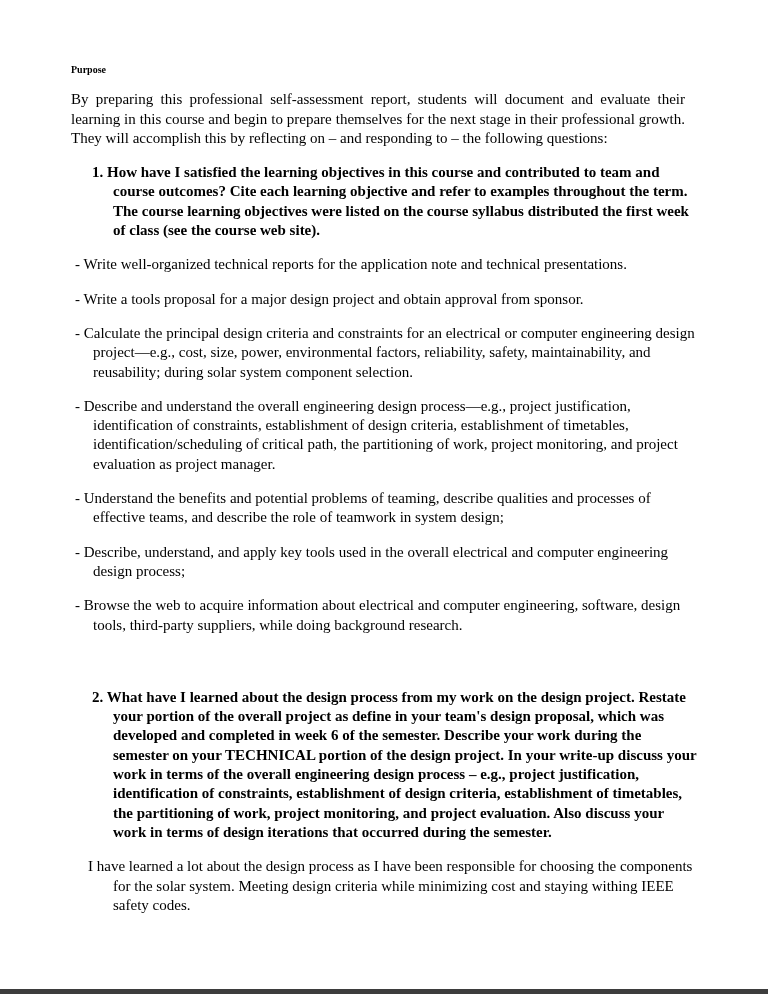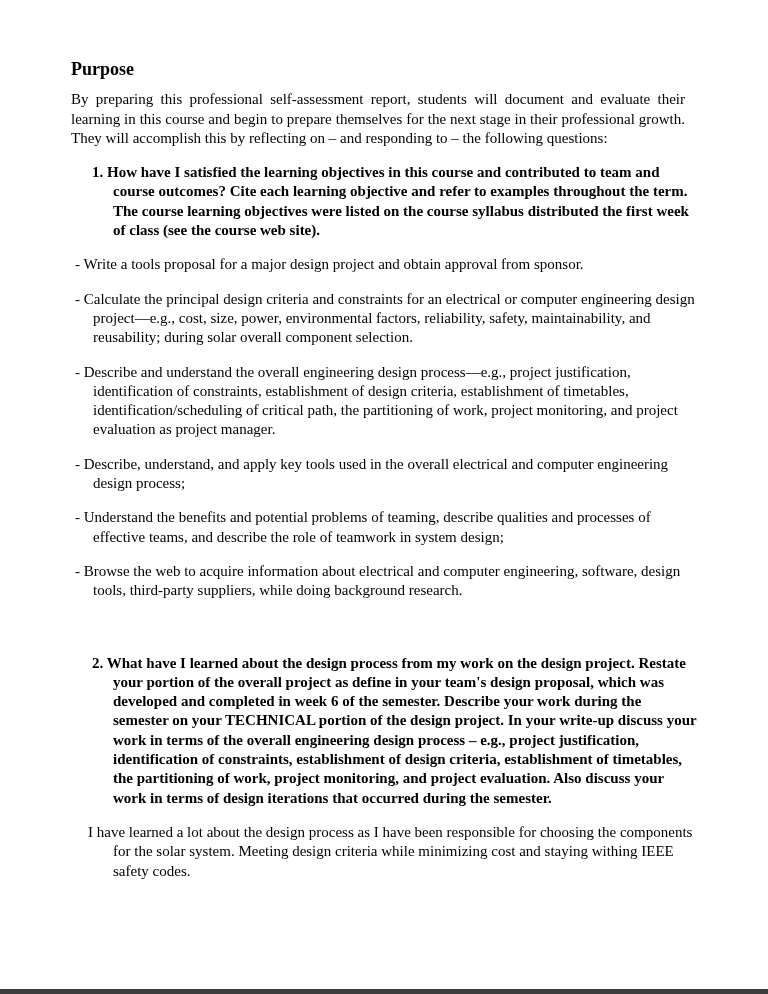--- a/index.html
+++ b/index.html
@@ -14,21 +14,21 @@
     background: #ffffff;
     box-sizing: border-box;
     padding: 60px 71px 0 71px;
     font-family: "Liberation Serif", "DejaVu Serif", serif;
     font-size: 15px;
     line-height: 19.3px;
     color: #000000;
     overflow: hidden;
   }
   .heading {
-    font-size: 18px;
+    font-size: 10px;
     font-weight: bold;
     margin: 0 0 11px 0;
   }
   .para {
     margin: 0 12px 9px 0;
   }
   .intro {
     text-align: justify;
   }
   .numbered {
@@ -63,25 +63,26 @@
 <body>
 
 <div class="page">
 
   <div class="heading">Purpose</div>
 
   <p class="para intro">By preparing this professional self-assessment report, students will document and evaluate their learning in this course and begin to prepare themselves for the next stage in their professional growth. They will accomplish this by reflecting on – and responding to – the following questions:</p>
 
   <p class="numbered">1. How have I satisfied the learning objectives in this course and contributed to team and course outcomes? Cite each learning objective and refer to examples throughout the term. The course learning objectives were listed on the course syllabus distributed the first week of class (see the course web site).</p>
 
+  <p class="bullet">- Write well-organized technical reports for the application note and technical presentations.</p>
   <p class="bullet">- Write a tools proposal for a major design project and obtain approval from sponsor.</p>
-  <p class="bullet">- Calculate the principal design criteria and constraints for an electrical or computer engineering design project—e.g., cost, size, power, environmental factors, reliability, safety, maintainability, and reusability; during solar overall component selection.</p>
+  <p class="bullet">- Calculate the principal design criteria and constraints for an electrical or computer engineering design project—e.g., cost, size, power, environmental factors, reliability, safety, maintainability, and reusability; during solar system component selection.</p>
   <p class="bullet">- Describe and understand the overall engineering design process—e.g., project justification, identification of constraints, establishment of design criteria, establishment of timetables, identification/scheduling of critical path, the partitioning of work, project monitoring, and project evaluation as project manager.</p>
+  <p class="bullet">- Understand the benefits and potential problems of teaming, describe qualities and processes of effective teams, and describe the role of teamwork in system design;</p>
   <p class="bullet">- Describe, understand, and apply key tools used in the overall electrical and computer engineering design process;</p>
-  <p class="bullet">- Understand the benefits and potential problems of teaming, describe qualities and processes of effective teams, and describe the role of teamwork in system design;</p>
   <p class="bullet">- Browse the web to acquire information about electrical and computer engineering, software, design tools, third-party suppliers, while doing background research.</p>
 
   <p class="numbered q2">2. What have I learned about the design process from my work on the design project. Restate your portion of the overall project as define in your team's design proposal, which was developed and completed in week 6 of the semester. Describe your work during the semester on your TECHNICAL portion of the design project. In your write-up discuss your work in terms of the overall engineering design process – e.g., project justification, identification of constraints, establishment of design criteria, establishment of timetables, the partitioning of work, project monitoring, and project evaluation. Also discuss your work in terms of design iterations that occurred during the semester.</p>
 
   <p class="answer">I have learned a lot about the design process as I have been responsible for choosing the components for the solar system. Meeting design criteria while minimizing cost and staying withing IEEE safety codes.</p>
 
   <div class="page-bottom-edge"></div>
 
 </div>
 

